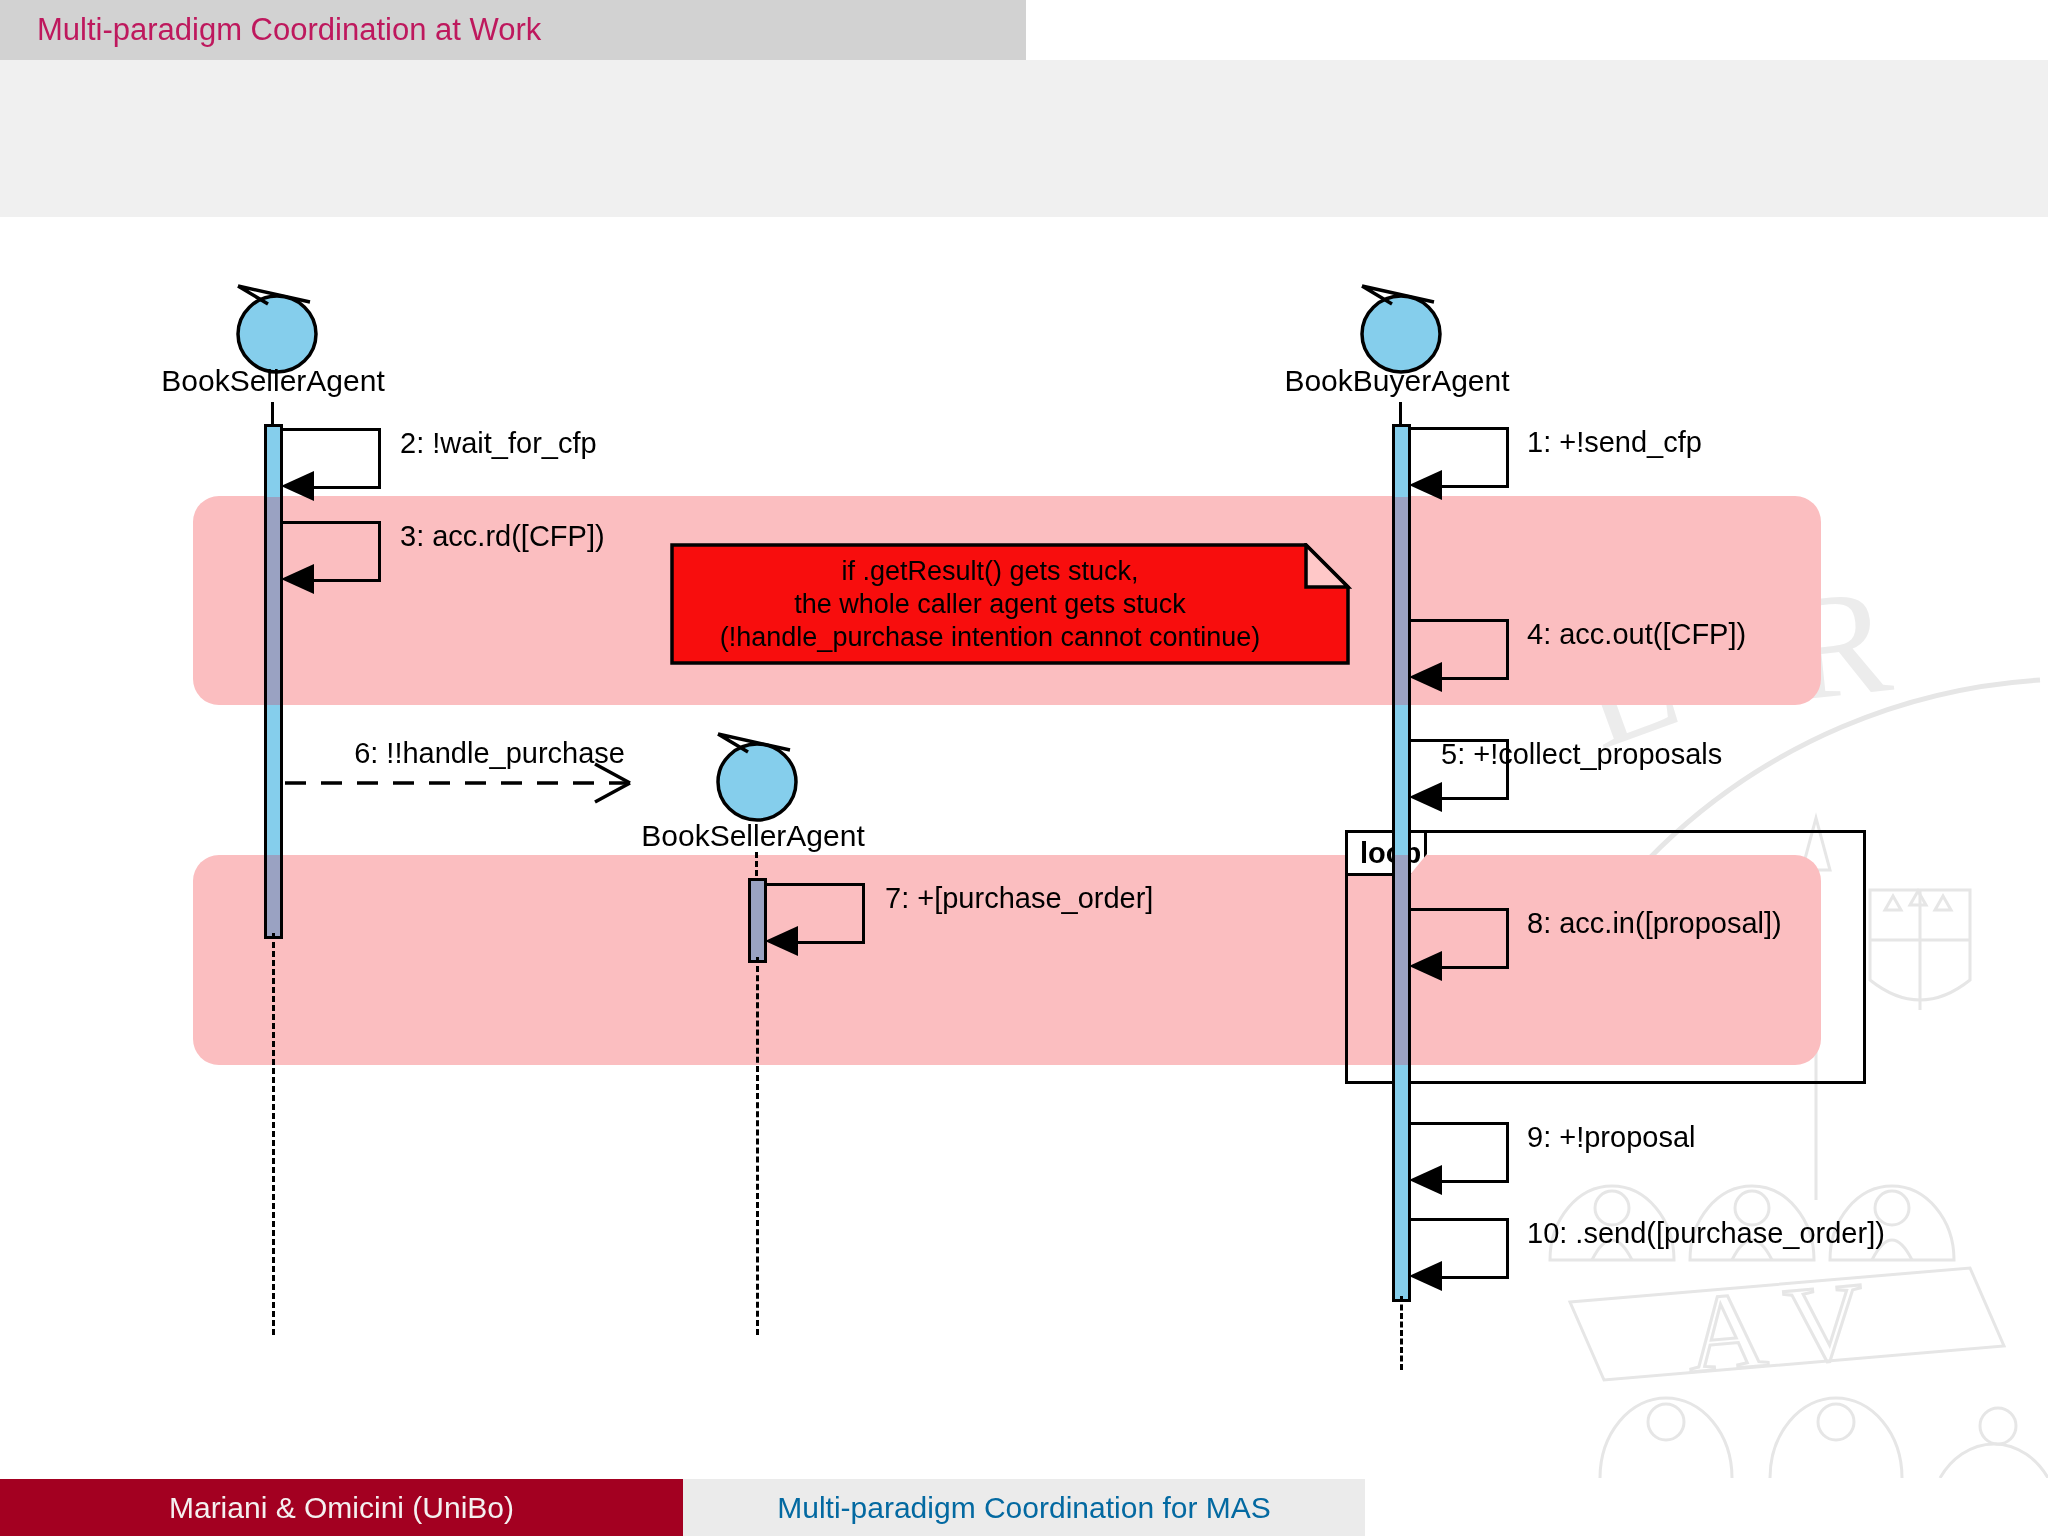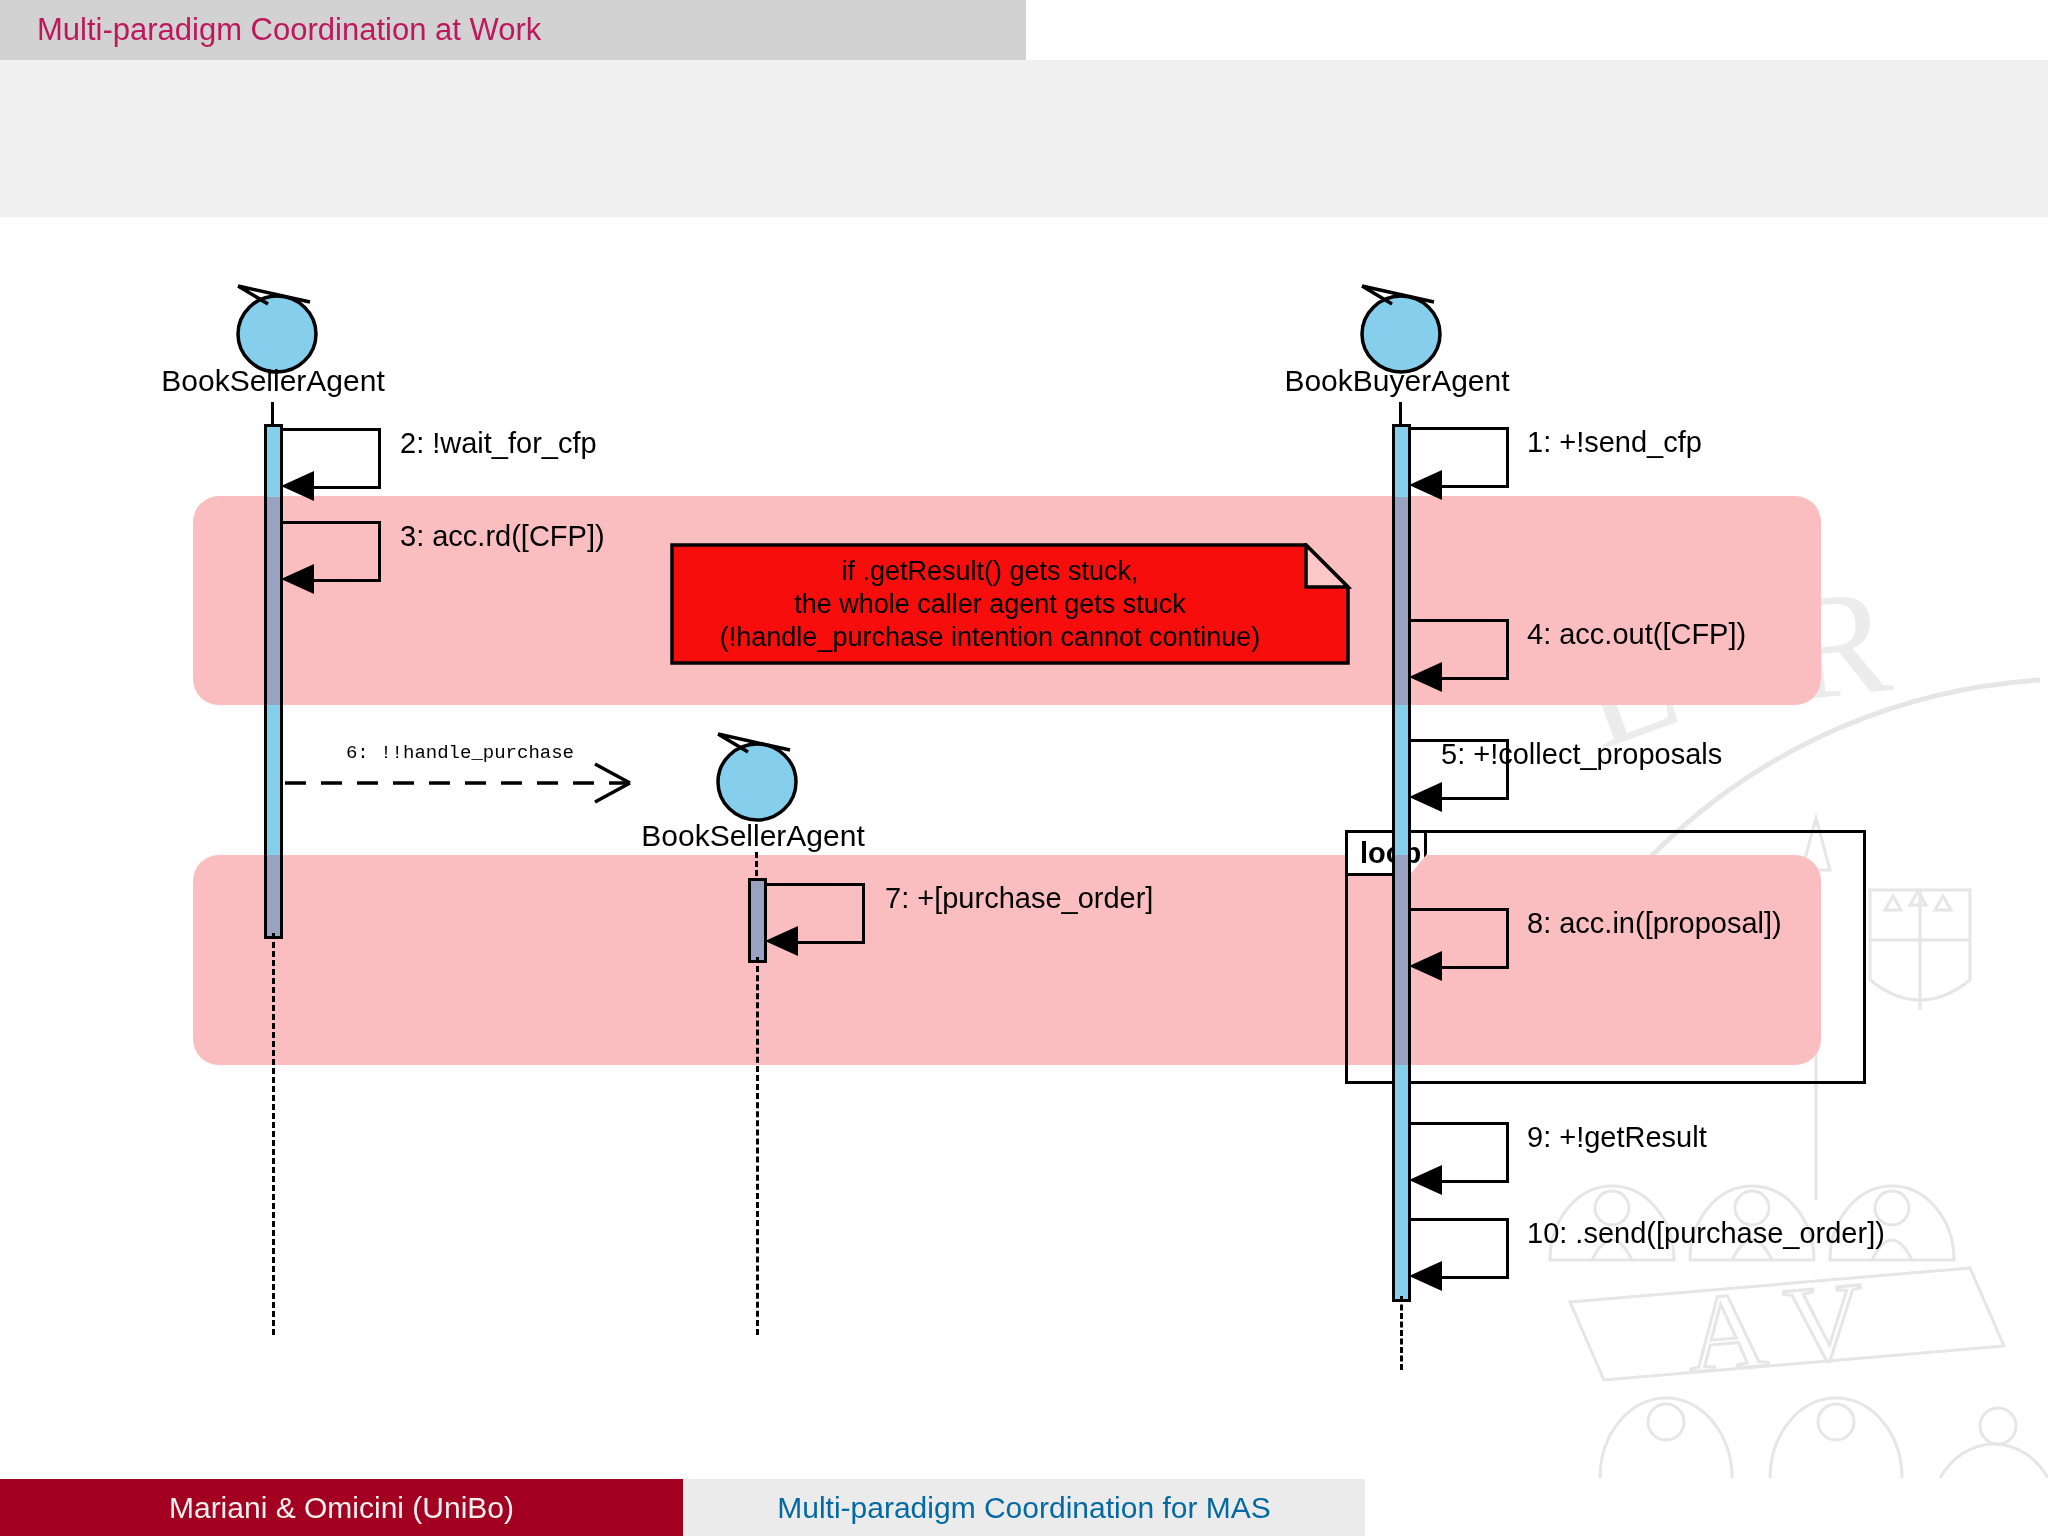--- a/index.html
+++ b/index.html
@@ -36,21 +36,21 @@
   .actor-icon{position:absolute;z-index:3;}
   .actor-label{position:absolute;width:306px;text-align:center;font-size:30px;color:#000;z-index:3;white-space:nowrap;}
 
   .selfmsg{position:absolute;width:95px;height:55px;border-top:3px solid #000;border-right:3px solid #000;z-index:3;}
   .selfmsg::after{content:'';position:absolute;left:26px;right:-3px;bottom:-3px;height:3px;background:#000;}
   .selfmsg::before{content:'';position:absolute;left:-2px;top:40px;width:0;height:0;
                    border-top:15px solid transparent;border-bottom:15px solid transparent;border-right:33px solid #000;}
   .msg-label{position:absolute;font-size:29px;color:#000;white-space:nowrap;transform:translateY(-50%);z-index:3;}
 
   .async-arrow{position:absolute;left:285px;top:735px;z-index:3;}
-  .async-label{position:absolute;left:295px;top:753px;width:330px;text-align:center;font-size:19px;transform:translateY(-50%);z-index:3;white-space:nowrap;font-family:Liberation Mono, monospace;}
+  .async-label{position:absolute;left:295px;top:753px;width:330px;text-align:right;font-size:29px;transform:translateY(-50%);z-index:3;white-space:nowrap;}
 
   .note{position:absolute;left:670px;top:543px;width:682px;height:123px;z-index:4;}
   .note-text{position:absolute;left:0;top:0;width:640px;height:123px;display:flex;flex-direction:column;justify-content:center;
              align-items:center;font-size:27px;line-height:33px;color:#000;text-align:center;z-index:5;}
 
   .watermark{position:absolute;left:1540px;top:560px;z-index:0;}
 </style>
 </head>
 <body>
 
@@ -134,21 +134,21 @@
   <div class="selfmsg" style="left:1411px;top:619px;"></div>
   <div class="msg-label" style="left:1527px;top:634px;">4: acc.out([CFP])</div>
 
   <div class="selfmsg" style="left:1411px;top:739px;"></div>
   <div class="msg-label" style="left:1441px;top:754px;">5: +!collect_proposals</div>
 
   <div class="selfmsg" style="left:1411px;top:908px;"></div>
   <div class="msg-label" style="left:1527px;top:923px;">8: acc.in([proposal])</div>
 
   <div class="selfmsg" style="left:1411px;top:1122px;"></div>
-  <div class="msg-label" style="left:1527px;top:1137px;">9: +!getResult</div>
+  <div class="msg-label" style="left:1527px;top:1137px;">9: +!proposal</div>
 
   <div class="selfmsg" style="left:1411px;top:1218px;"></div>
   <div class="msg-label" style="left:1527px;top:1233px;">10: .send([purchase_order])</div>
 
   <div class="selfmsg" style="left:767px;top:883px;"></div>
   <div class="msg-label" style="left:885px;top:898px;">7: +[purchase_order]</div>
 
   <svg class="async-arrow" width="360" height="70" viewBox="0 0 360 70">
     <path d="M0 48 H345" stroke="#000" stroke-width="3.5" stroke-dasharray="21 15" fill="none"></path>
     <path d="M345 48 L310 29 M345 48 L310 67" stroke="#000" stroke-width="3.5" fill="none"></path>

